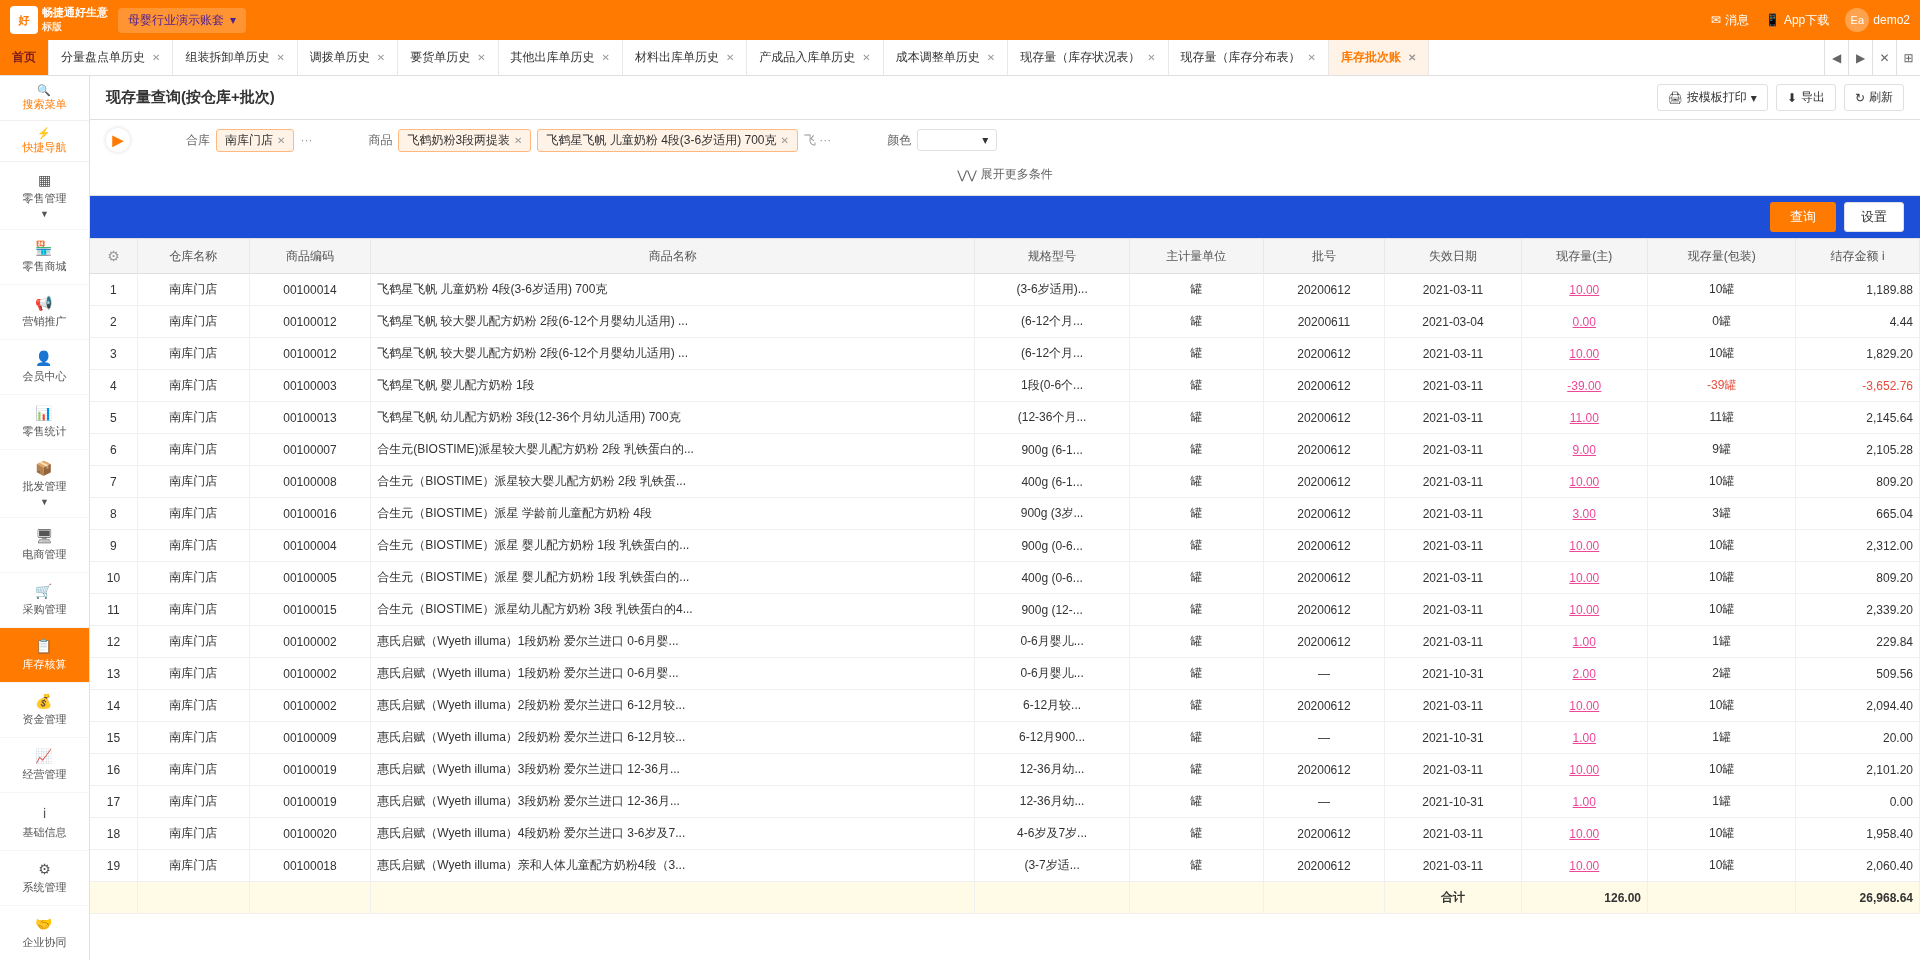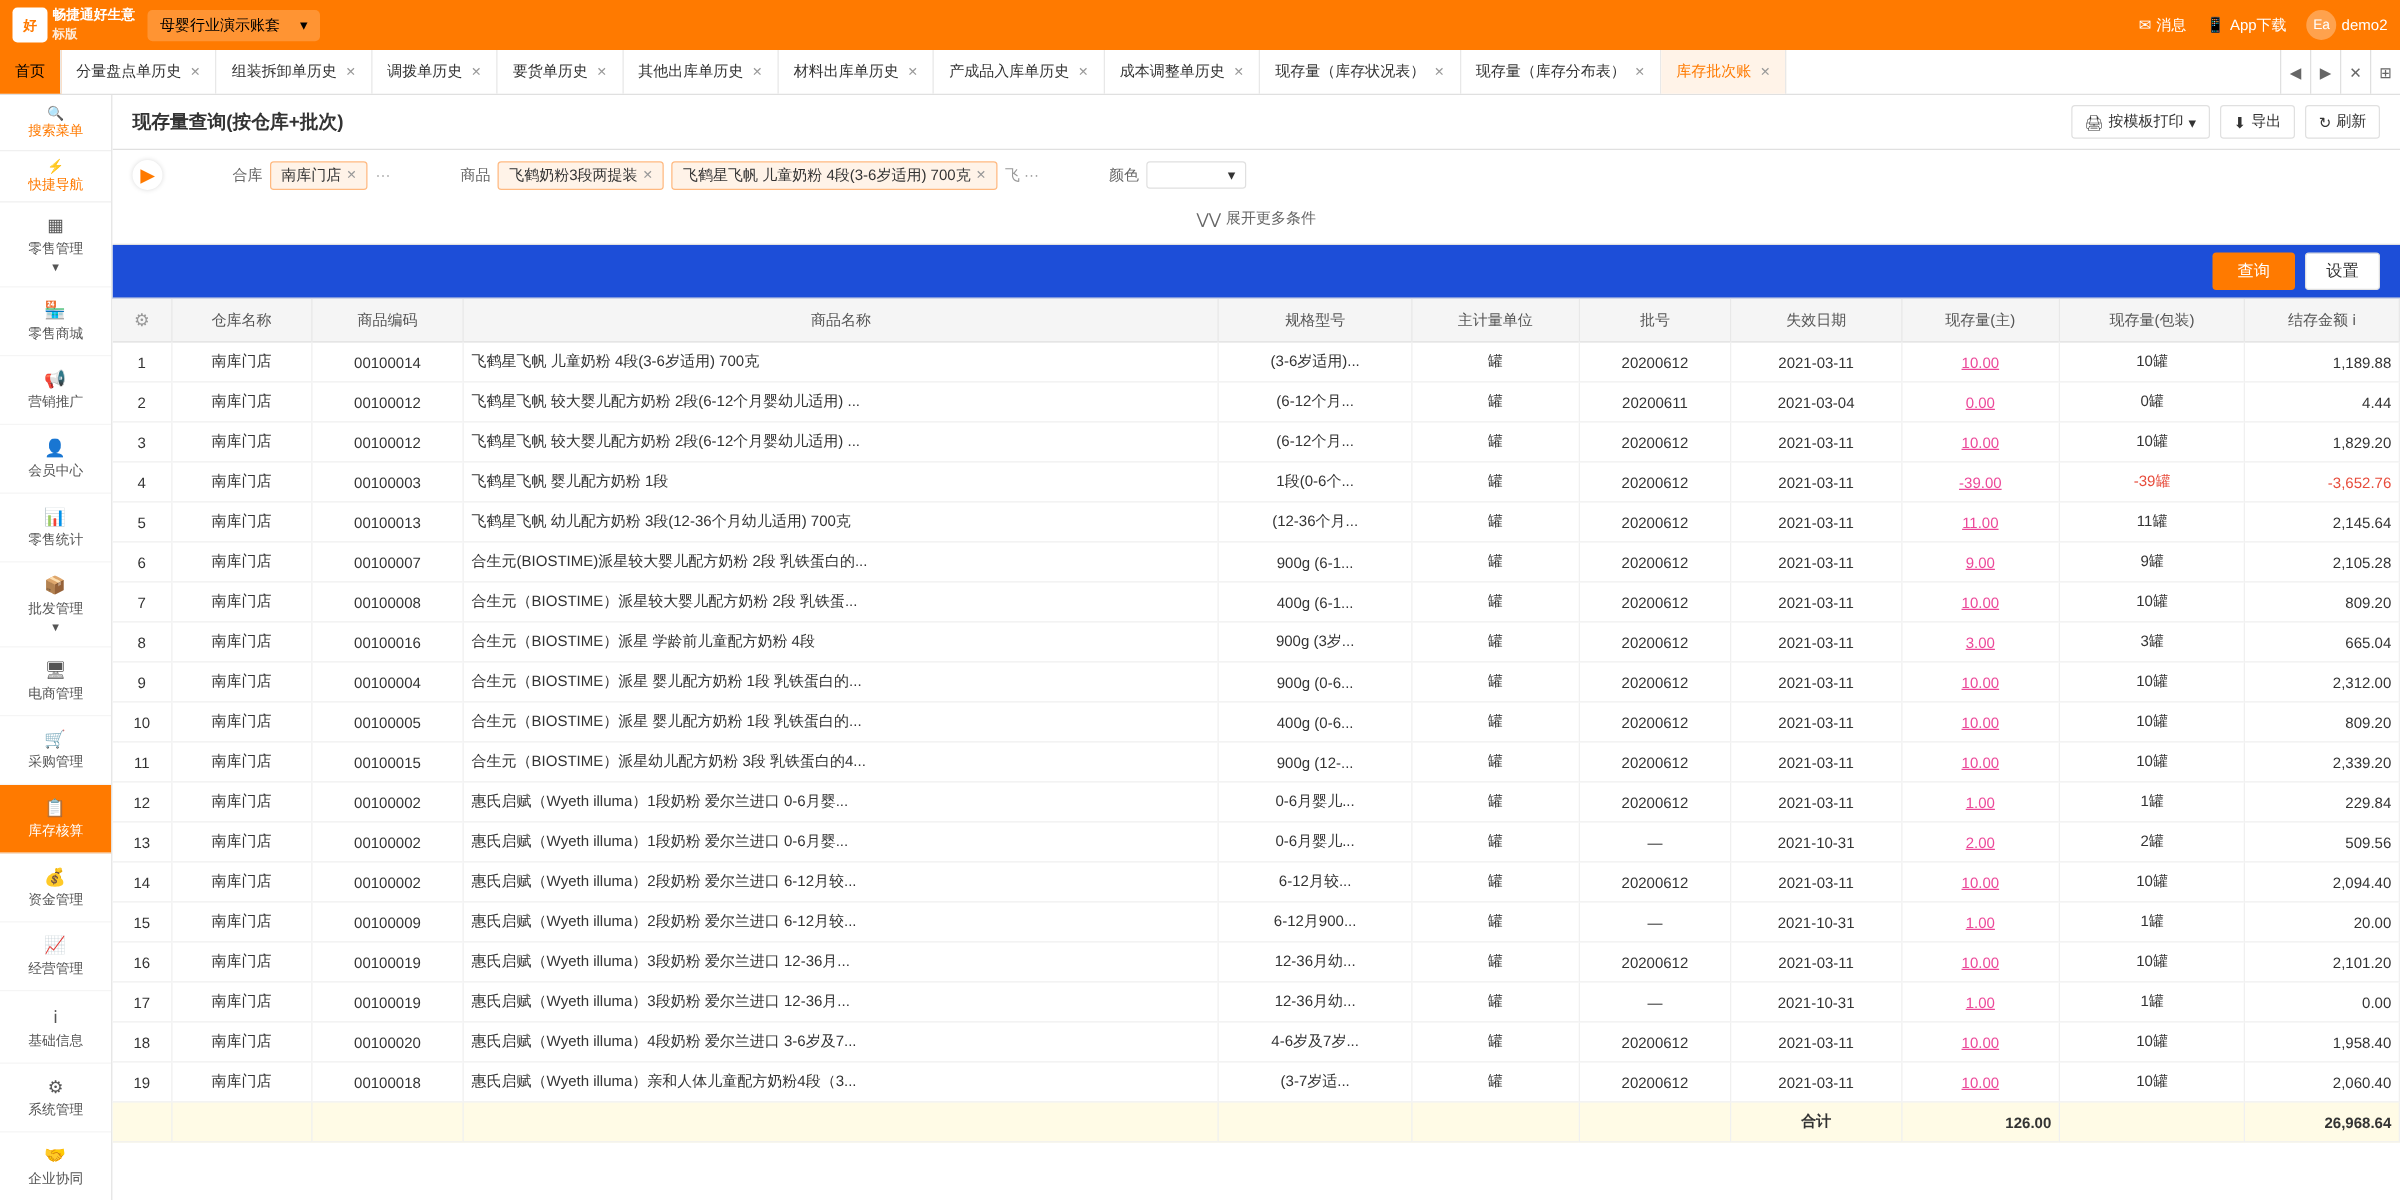--- a/index.html
+++ b/index.html
@@ -31,24 +31,24 @@
       color: #ff7a00;
       font-weight: bold;
       font-size: 11px;
     }
     .topbar-industry {
       display: flex;
       align-items: center;
       background: rgba(255,255,255,0.2);
       border-radius: 4px;
       padding: 4px 10px;
-      color: #000000;
+      color: #4c1d95;
       font-size: 12px;
       cursor: pointer;
-      gap: 16px;
+      gap: 6px;
       margin-left: 10px;
     }
     .topbar-right {
       margin-left: auto;
       display: flex;
       align-items: center;
       gap: 16px;
       color: white;
       font-size: 12px;
     }
@@ -74,31 +74,31 @@
       font-size: 12px;
       color: #333;
       cursor: pointer;
       white-space: nowrap;
       border-right: 1px solid #e8e8e8;
       gap: 4px;
     }
     .nav-tab.active {
       background: #fff3e8;
       color: #ff7a00;
-      font-weight: normal;
+      font-weight: bold;
     }
     .nav-tab .close-x {
       color: #999;
       font-size: 10px;
       margin-left: 3px;
     }
     .nav-tab.home {
       background: #ff7a00;
-      color: #000000;
-      font-weight: normal;
+      color: #7f1d1d;
+      font-weight: bold;
     }
     .nav-arrows {
       display: flex; align-items: center; margin-left: auto;
     }
     .nav-arrow-btn {
       width: 24px; height: 36px; display: flex; align-items: center; justify-content: center;
       cursor: pointer; color: #666; font-size: 12px; border-left: 1px solid #e0e0e0;
     }
 
     

